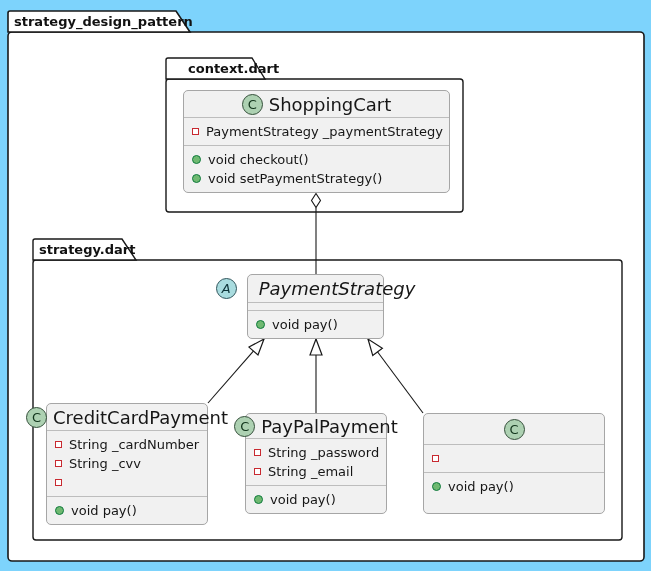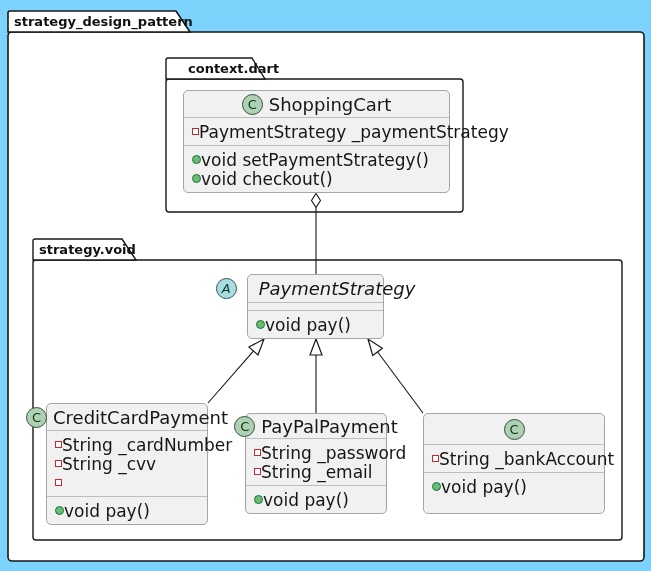--- a/index.html
+++ b/index.html
@@ -29,22 +29,22 @@
     width:21px; height:21px; border-radius:50%; box-sizing:border-box;
     border:1.5px solid #35503B; display:flex; align-items:center; justify-content:center;
     font-size:13px; color:#10331a; flex:0 0 auto;
   }
   .spot-c { background:#ADD1B2; }
   .spot-a { background:#A9DCDF; border-color:#30555c; color:#0d3338; font-style:italic; }
   .uml-section { border-bottom:1px solid #BDBDBD; padding:4px 8px; }
   .uml-section.last { border-bottom:none; }
   .uml-section.empty { height:8px; padding:0; }
   .member {
-    display:flex; align-items:center; height:19px;
-    font-size:17px; white-space:nowrap;
+    display:flex; align-items:center; gap:7px; height:19px;
+    font-size:13px; white-space:nowrap;
   }
   .ficon {
     width:7px; height:7px; box-sizing:border-box;
     border:1.5px solid #C82930; background:#fff; flex:0 0 auto;
   }
   .micon {
     width:9px; height:9px; border-radius:50%; box-sizing:border-box;
     background:#6FB971; border:1px solid #0f7a3d; flex:0 0 auto;
   }
 </style>
@@ -72,41 +72,41 @@
     <polygon points="316,193.5 320.5,200.5 316,207.5 311.5,200.5" fill="#ffffff" stroke="#181818" stroke-width="1.1"></polygon>
     <line x1="316" y1="207.5" x2="316" y2="274" stroke="#181818" stroke-width="1.1"></line>
 
     <line x1="208" y1="403" x2="264" y2="339" stroke="#181818" stroke-width="1.1" marker-end="url(#tri)"></line>
     <line x1="316" y1="413" x2="316" y2="339" stroke="#181818" stroke-width="1.1" marker-end="url(#tri)"></line>
     <line x1="423" y1="413" x2="368" y2="339" stroke="#181818" stroke-width="1.1" marker-end="url(#tri)"></line>
   </svg>
 
   <div class="pkg-label" style="left:14px; top:14px;">strategy_design_pattern</div>
   <div class="pkg-label" style="left:188px; top:61px;">context.dart</div>
-  <div class="pkg-label" style="left:39px; top:242px;">strategy.void</div>
+  <div class="pkg-label" style="left:39px; top:242px;">strategy.dart</div>
 
   <div class="uml-class" style="left:183px; top:90px; width:267px; height:103px;">
     <div class="uml-header" style="height:30px;">
       <span class="spot spot-c">C</span>
       <span class="uml-name">ShoppingCart</span>
     </div>
     <div class="uml-section">
       <div class="member">
         <span class="ficon"></span>
         <span>PaymentStrategy _paymentStrategy</span>
       </div>
     </div>
     <div class="uml-section last">
       <div class="member">
         <span class="micon"></span>
-        <span>void setPaymentStrategy()</span>
+        <span>void checkout()</span>
       </div>
       <div class="member">
         <span class="micon"></span>
-        <span>void checkout()</span>
+        <span>void setPaymentStrategy()</span>
       </div>
     </div>
   </div>
 
   <div class="uml-class abstract" style="left:247px; top:274px; width:137px; height:65px;">
     <div class="uml-header" style="height:29px;">
       <span class="spot spot-a">A</span>
       <span class="uml-name">PaymentStrategy</span>
     </div>
     <div class="uml-section empty"></div>
@@ -167,21 +167,20 @@
     </div>
   </div>
 
   <div class="uml-class" style="left:423px; top:413px; width:182px; height:101px;">
     <div class="uml-header" style="height:30px;">
       <span class="spot spot-c">C</span>
     </div>
     <div class="uml-section">
       <div class="member">
         <span class="ficon"></span>
-        <span>String _bankAccount</span>
       </div>
     </div>
     <div class="uml-section last">
       <div class="member">
         <span class="micon"></span>
         <span>void pay()</span>
       </div>
     </div>
   </div>
 

